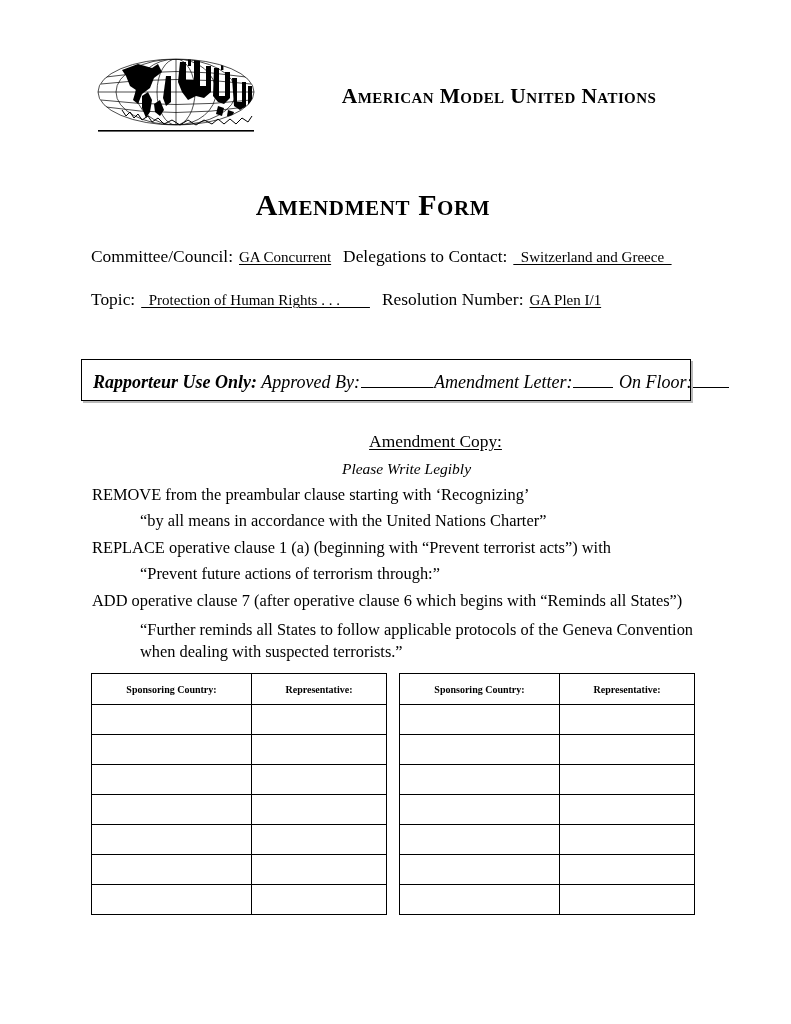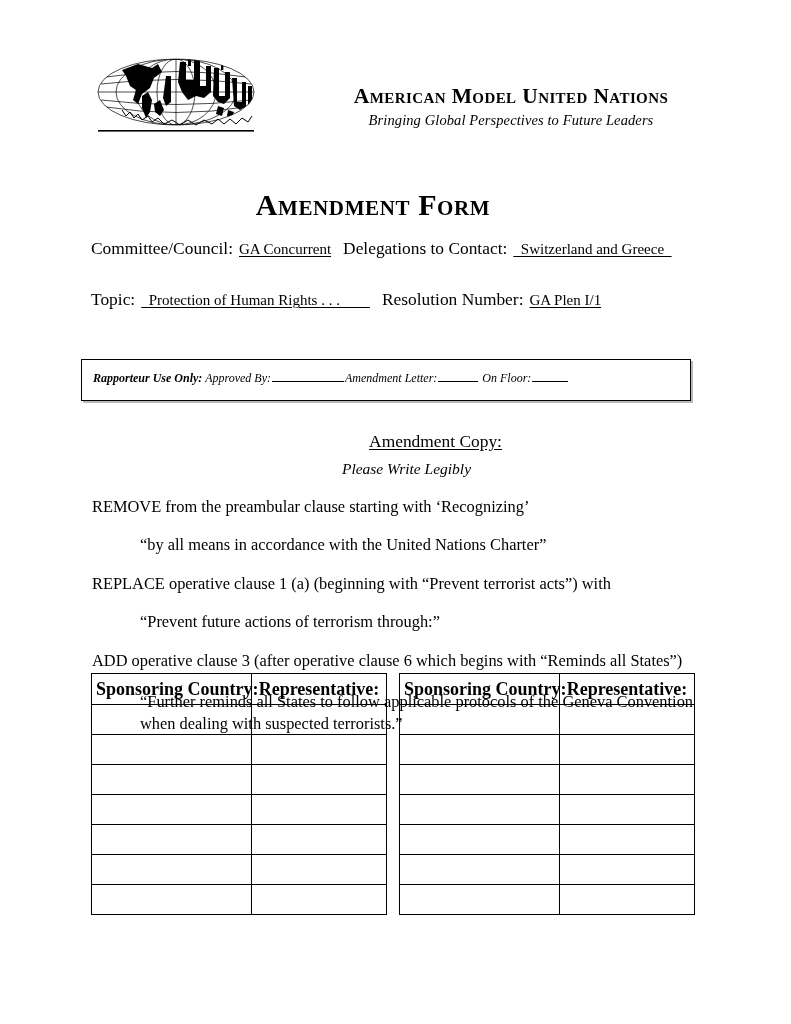--- a/index.html
+++ b/index.html
@@ -33,21 +33,21 @@
   }
   .logo-wrap {
     position: absolute;
     left: 92px; top: 0px;
     width: 168px; height: 88px;
   }
   .logo-wrap svg { display: block; }
 
   .org-block {
     position: absolute;
-    left: 276px; top: 32px;
+    left: 264px; top: 32px;
     width: 470px;
     text-align: center;
   }
   .org-title {
     font-family: "Liberation Serif", "DejaVu Serif", serif;
     font-weight: bold;
     font-size: 21.5px;
     letter-spacing: 0.4px;
     font-variant: small-caps;
     line-height: 1.12;
@@ -76,22 +76,22 @@
 
   
   .fields {
     position: absolute;
     left: 91px; top: 232px;
     width: 610px;
     font-size: 17.4px;
     line-height: 1.0;
   }
   .field-row { position: relative; white-space: nowrap; }
-  .field-row.r1 { margin-top: 8px; }
-  .field-row.r2 { margin-top: 34px; }
+  .field-row.r1 { margin-top: 16px; }
+  .field-row.r2 { margin-top: 26px; }
   .field-row.r3 { margin-top: 26px; }
 
   .lbl { font-size: 17.4px; }
   .val {
     font-size: 15px;
     text-decoration: underline;
     text-underline-offset: 2px;
     white-space: pre;
   }
   .val.bold { font-weight: bold; }
@@ -104,21 +104,21 @@
     left: 81px; top: 359px;
     width: 608px;
     height: 40px;
     border: 1.5px solid #000;
     box-shadow: 2px 2px 0 0 #b9b9b9;
     background: #fff;
   }
   .rapp-inner {
     position: absolute;
     left: 11px; top: 10px;
-    font-size: 12px;
+    font-size: 18px;
     font-style: italic;
     white-space: nowrap;
   }
   .rapp-strong { font-weight: bold; font-style: italic; }
   .blank {
     display: inline-block;
     border-bottom: 1.2px solid #000;
     vertical-align: baseline;
     height: 0.95em;
     margin: 0 1px;
@@ -149,21 +149,21 @@
     font-style: italic;
   }
 
   .body-text {
     position: absolute;
     left: 92px; top: 487px;
     width: 605px;
     font-size: 16.4px;
     line-height: 1.0;
   }
-  .ln { margin-top: 12px; padding-top: 10px; }
+  .ln { margin-top: 0; padding-top: 10px; }
   .ln:first-child { padding-top: 0; }
   .ln.indent { padding-left: 48px; }
   .ln.wrap { line-height: 1.35; }
 
   
   .tables {
     position: absolute;
     left: 91px; top: 673px;
     width: 604px;
     display: flex;
@@ -174,21 +174,21 @@
     width: 295px;
     table-layout: fixed;
   }
   table.sponsor th, table.sponsor td {
     border: 1.4px solid #000;
     height: 29px;
     padding: 0 4px;
   }
   table.sponsor th {
     font-weight: bold;
-    font-size: 18px;
+    font-size: 10px;
     text-align: center;
     height: 30px;
     white-space: nowrap;
   }
   table.sponsor col.c1 { width: 160px; }
   table.sponsor col.c2 { width: 135px; }
 </style>
 </head>
 <body>
 
@@ -246,21 +246,20 @@
                    L72 72 L80 68 L88 73 L96 68 L104 73 L112 68 L120 72 L126 67
                    L132 72 L138 67 L144 72 L150 66 L156 70 L160 64"></path>
         </g>
 
         <rect x="6" y="78" width="156" height="1.6" fill="#000"></rect>
       </svg>
     </div>
 
     <div class="org-block">
       <div class="org-title">American Model United Nations</div>
-      <div class="org-tagline">Bringing Global Perspectives to Future Leaders</div>
     </div>
   </div>
 
   <div class="form-title">Amendment Form</div>
 
   <div class="fields">
 
     <div class="field-row r1">
       <span class="lbl">Committee/Council:</span><span class="gap-s"></span><span class="val">GA Concurrent</span><span class="gap-m"></span><span class="lbl">Delegations to Contact:</span><span class="gap-s"></span><span class="val">  Switzerland and Greece  </span>
     </div>
@@ -282,21 +281,21 @@
   <div class="copy-head">
     <span>Amendment Copy:</span>
   </div>
   <div class="copy-sub">Please Write Legibly</div>
 
   <div class="body-text">
     <div class="ln">REMOVE from the preambular clause starting with ‘Recognizing’</div>
     <div class="ln indent">“by all means in accordance with the United Nations Charter”</div>
     <div class="ln">REPLACE operative clause 1 (a) (beginning with “Prevent terrorist acts”) with</div>
     <div class="ln indent">“Prevent future actions of terrorism through:”</div>
-    <div class="ln">ADD operative clause 3 (after operative clause 6 which begins with “Reminds all States”)</div>
+    <div class="ln">ADD operative clause 7 (after operative clause 6 which begins with “Reminds all States”)</div>
     <div class="ln indent wrap">“Further reminds all States to follow applicable protocols of the Geneva Convention when dealing with suspected terrorists.”</div>
   </div>
 
   <div class="tables">
 
     <table class="sponsor">
       <colgroup>
           <col class="c1">
           <col class="c2">
         </colgroup>

